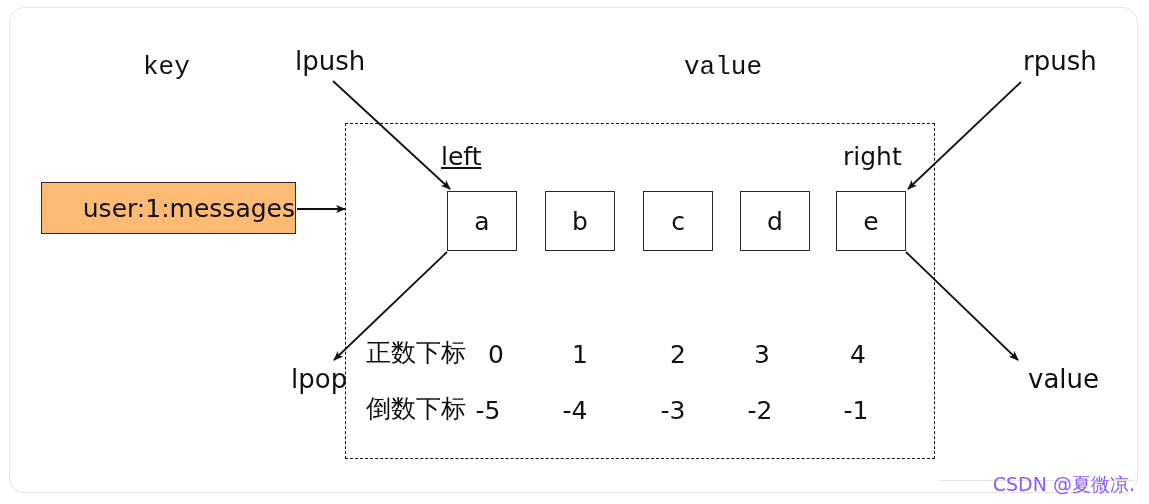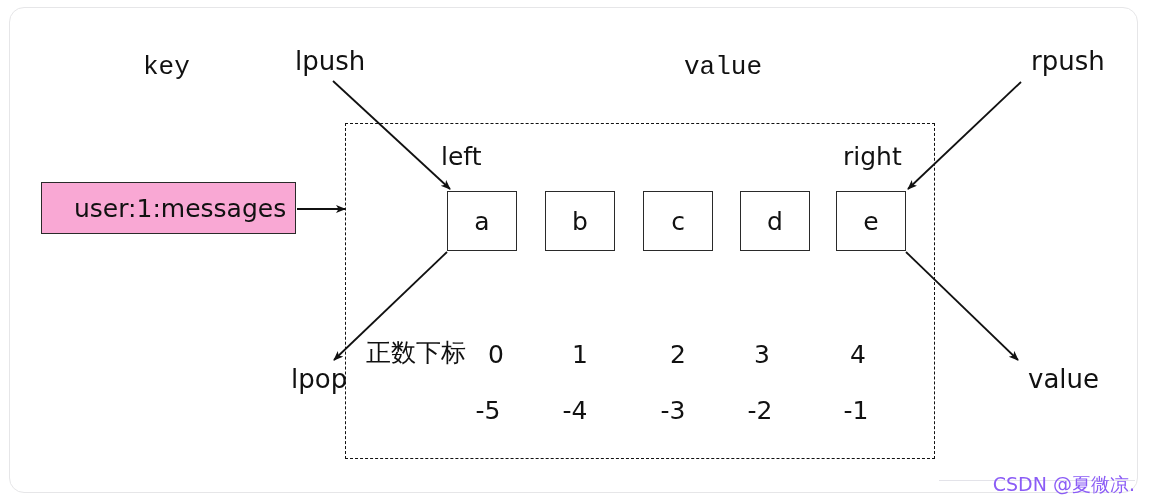--- a/index.html
+++ b/index.html
@@ -43,25 +43,24 @@
   .key-box {
     position: absolute;
     left: 41px;
     top: 182px;
     width: 255px;
     height: 52px;
     border: 1.8px solid #2a2a2a;
     box-sizing: border-box;
     display: flex;
     align-items: center;
-    justify-content: flex-start;
+    justify-content: flex-end;
     font-size: 25px;
     color: #111111;
-    background: #f9a8d4;
-    padding-left: 32px;
+    background: #fdba74;
   }
   
   .elem-box {
     position: absolute;
     top: 191px;
     width: 70px;
     height: 60px;
     border: 1.8px solid #2a2a2a;
     box-sizing: border-box;
     display: flex;
@@ -119,25 +118,25 @@
 <div id="canvas">
 
   <div class="card-frame"></div>
 
   <div class="value-region"></div>
 
   <div class="lbl lbl-head" style="left:143px; top:54px;">key</div>
   <div class="lbl lbl-head" style="left:648px; top:54px;margin-left:36px;">value</div>
 
   <div class="lbl lbl-op" style="left:295px; top:48px;">lpush</div>
-  <div class="lbl lbl-op" style="left:1023px; top:48px;margin-left:8px;">rpush</div>
+  <div class="lbl lbl-op" style="left:1023px; top:48px;">rpush</div>
   <div class="lbl lbl-op" style="left:291px; top:366px;">lpop</div>
   <div class="lbl lbl-op" style="left:1028px; top:366px;">value</div>
 
-  <div class="lbl lbl-side" style="left:441px; top:144px;">left</div>
+  <div class="lbl lbl-side" style="left:441px; top:144px;text-decoration:underline;">left</div>
   <div class="lbl lbl-side" style="left:843px; top:144px;">right</div>
 
   <div class="key-box">
     <span>user:1:messages</span>
   </div>
 
   <div class="elem-box" style="left:447px;">
     <span>a</span>
   </div>
   <div class="elem-box" style="left:545px;">
@@ -153,20 +152,21 @@
     <span>e</span>
   </div>
 
   <div class="lbl lbl-cn" style="left:366px; top:340px;">正数下标</div>
   <div class="idx-num" style="left:461px; top:340px;">0</div>
   <div class="idx-num" style="left:545px; top:340px;">1</div>
   <div class="idx-num" style="left:643px; top:340px;">2</div>
   <div class="idx-num" style="left:727px; top:340px;">3</div>
   <div class="idx-num" style="left:823px; top:340px;">4</div>
 
+  <div class="lbl lbl-cn" style="left:366px; top:396px;">倒数下标</div>
   <div class="idx-num" style="left:453px; top:396px;">-5</div>
   <div class="idx-num" style="left:540px; top:396px;">-4</div>
   <div class="idx-num" style="left:638px; top:396px;">-3</div>
   <div class="idx-num" style="left:725px; top:396px;">-2</div>
   <div class="idx-num" style="left:821px; top:396px;">-1</div>
 
   <svg class="overlay" viewBox="0 0 1149 504" xmlns="http://www.w3.org/2000/svg">
     <defs>
       <marker id="ah" markerWidth="11" markerHeight="11" refX="9" refY="4" orient="auto" markerUnits="userSpaceOnUse">
         <path d="M0,0 L10,4 L0,8 L2.6,4 Z" fill="#111111"></path>

